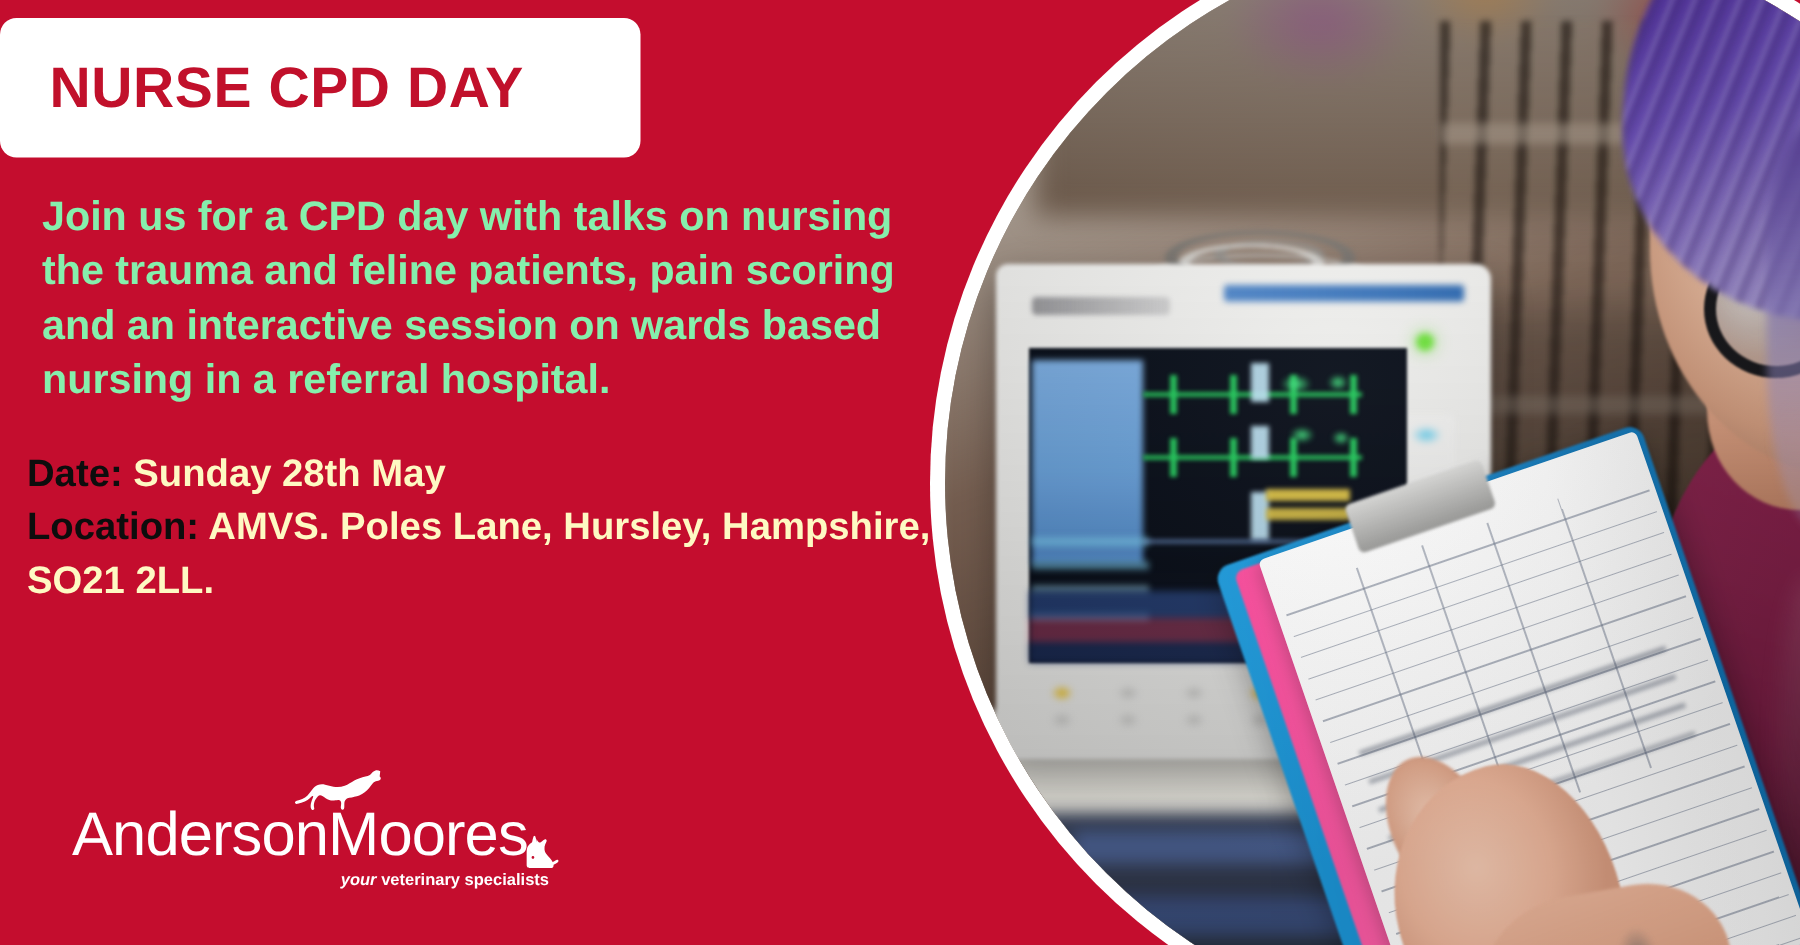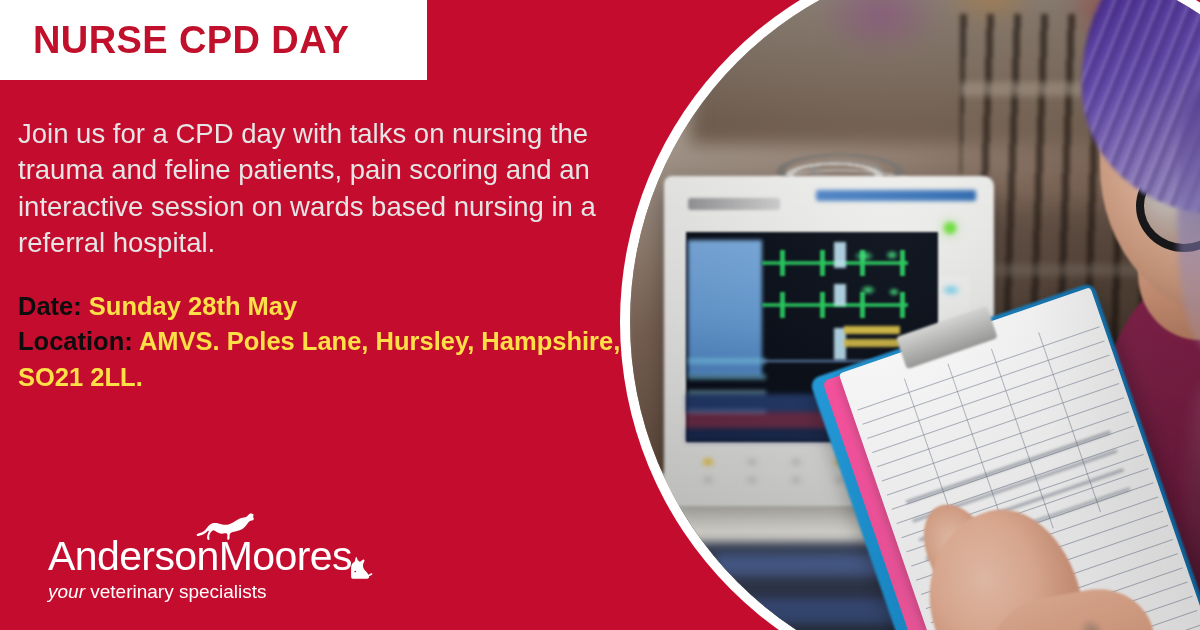--- a/index.html
+++ b/index.html
@@ -13,63 +13,64 @@
     height: 630px;
     overflow: hidden;
     background: #C40D2E;
     font-family: "Liberation Sans", sans-serif;
   }
 
   
   #title-band {
     position: absolute;
     left: 0;
-    top: 0;
+    top: 12px;
     width: 427px;
-    height: 80px;
+    height: 93px;
     background: #ffffff;
     display: flex;
     align-items: center;
     z-index: 40;
+    border-radius: 11px;
   }
   #title-text {
     margin-left: 33px;
     color: #C1102B;
     font-size: 38px;
     font-weight: bold;
     letter-spacing: 0.4px;
     line-height: 1;
     white-space: nowrap;
   }
 
   
   #copy {
     position: absolute;
     left: 18px;
     top: 116px;
     width: 610px;
     z-index: 35;
   }
   #intro {
-    color: #e5e5e5;
+    color: #86efac;
     font-size: 27.5px;
-    font-weight: normal;
+    font-weight: bold;
     line-height: 1.32;
-    margin: 0;
+    margin: 10px;
   }
   #details {
     margin-top: 28px;
     font-size: 25.5px;
     font-weight: bold;
     line-height: 1.38;
     color: #ffffff;
   }
   .detail-line { white-space: normal; }
   .lbl { color: #0d0d0d; text-align: center; }
-  .val { color: #fde047; }
+  .val { color: #fef9c3; }
   .blackline { color: #0d0d0d; }
 
   
   #logo {
     position: absolute;
     left: 48px;
     top: 536px;
     z-index: 35;
   }
   #logo-wordmark-row {
@@ -94,26 +95,27 @@
   }
   #cat-icon {
     position: absolute;
     left: 296px;
     bottom: -2px;
     width: 30px;
     height: 22px;
   }
   #logo-tagline {
     margin-top: 5px;
-    text-align: left;
+    text-align: right;
     width: 318px;
     color: #ffffff;
-    font-size: 19px;
+    font-size: 11px;
     line-height: 1;
     white-space: nowrap;
+    font-weight: bold;
   }
   #logo-tagline .ital { font-style: italic; }
 
   
   #photo-ring {
     position: absolute;
     left: 620px;
     top: -56px;
     width: 756px;
     height: 756px;

